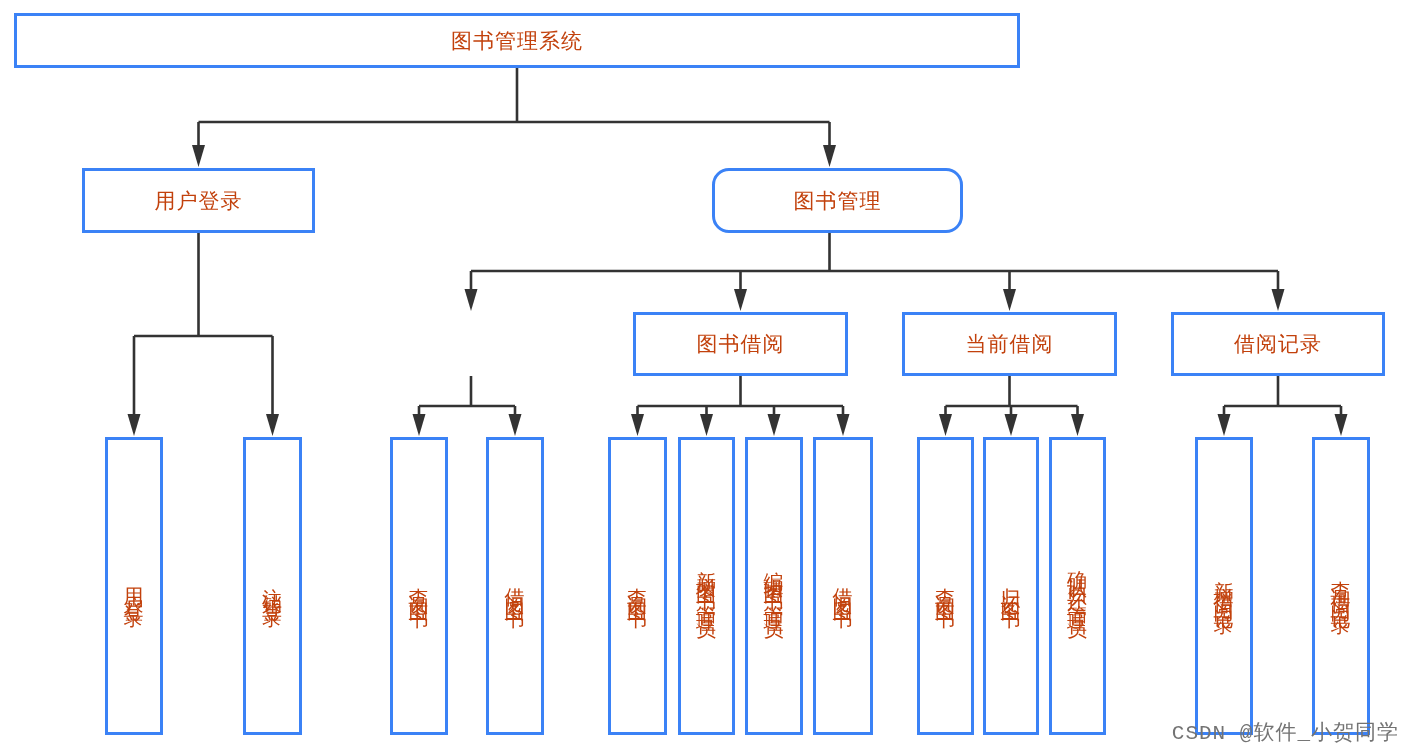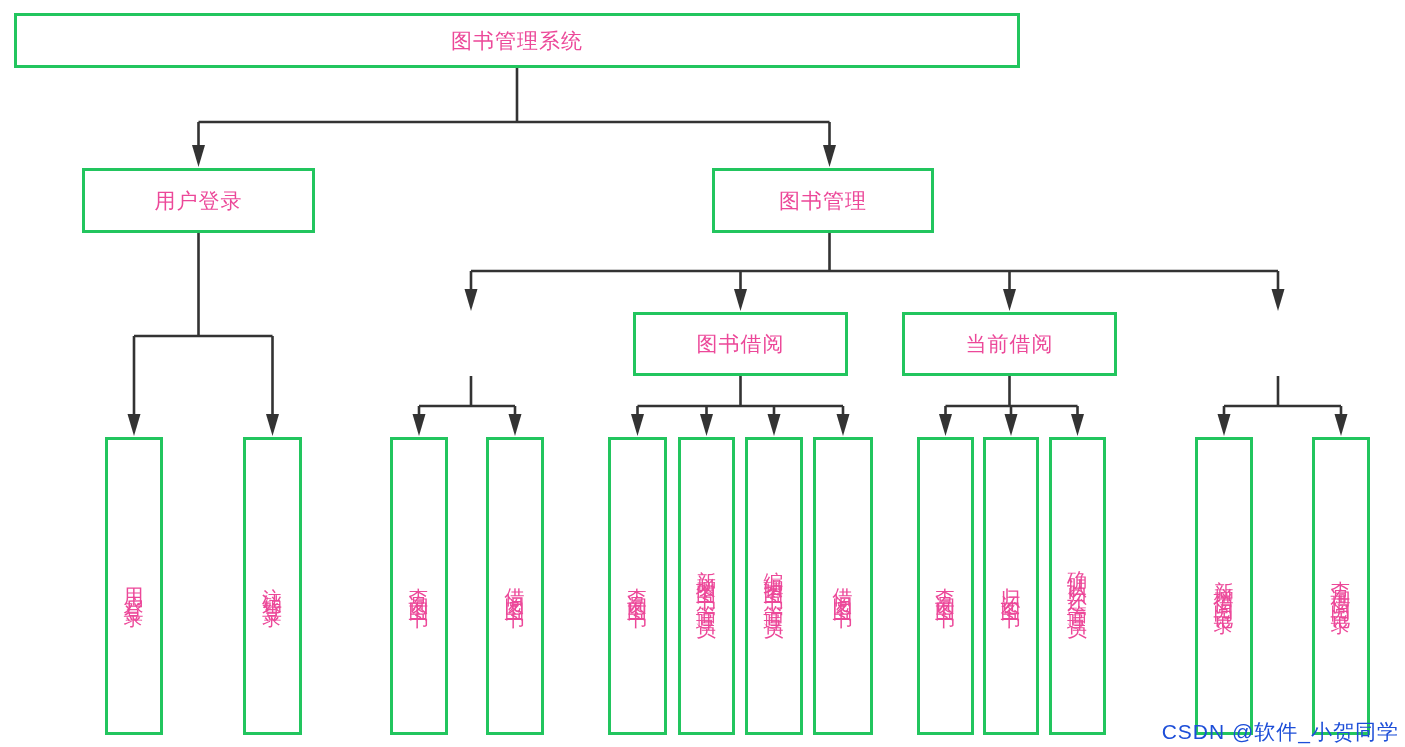--- a/index.html
+++ b/index.html
@@ -6,26 +6,26 @@
   #stage{
     position:relative;
     width:1405px;height:747px;
     background:#ffffff;
     font-family:"Liberation Sans","DejaVu Sans",sans-serif;
     overflow:hidden;
   }
   .box{
     position:absolute;
     box-sizing:border-box;
-    border:3px solid #22c55e;
+    border:3px solid #3b82f6;
     background:#ffffff;
     display:flex;
     align-items:center;
     justify-content:center;
-    color:#ec4899;
+    color:#c2410c;
   }
   .h-box{
     font-size:21px;
     letter-spacing:1px;
     white-space:nowrap;
   }
   .v-box{
     writing-mode:vertical-rl;
     text-orientation:mixed;
     font-size:20px;
@@ -38,22 +38,23 @@
     pointer-events:none;
   }
   #wires path{stroke:#333333;stroke-width:2.6;fill:none;}
   #wires polygon{fill:#333333;stroke:none;}
   .watermark{
     position:absolute;
     right:6px;
     bottom:1px;
     font-size:21px;
     letter-spacing:1px;
-    color:#1d4ed8;
+    color:#737373;
     white-space:nowrap;
+    font-family:Liberation Mono, monospace;
   }
 </style>
 </head>
 <body>
 
 <div id="stage">
 
   <svg id="wires" width="1405" height="747" viewBox="0 0 1405 747">
 
     <g>
@@ -100,24 +101,25 @@
     <g>
       <path d="M1278,376 L1278,406 M1224,406 L1341,406 M1224,406 L1224,417 M1341,406 L1341,417"></path>
       <polygon points="1217.5,414 1230.5,414 1224,436"></polygon>
       <polygon points="1334.5,414 1347.5,414 1341,436"></polygon>
     </g>
   </svg>
 
   <div class="box h-box" style="left:14px;top:13px;width:1006px;height:55px;">图书管理系统</div>
 
   <div class="box h-box" style="left:82px;top:168px;width:233px;height:65px;">用户登录</div>
-  <div class="box h-box" style="left:712px;top:168px;width:222px;height:65px;">图书管理</div>
+  <div class="box h-box" style="left:712px;top:168px;width:251px;height:65px;border-radius:17px;">图书管理</div>
 
   <div class="box h-box" style="left:902px;top:312px;width:215px;height:64px;">当前借阅</div>
   <div class="box h-box" style="left:633px;top:312px;width:215px;height:64px;">图书借阅</div>
+  <div class="box h-box" style="left:1171px;top:312px;width:214px;height:64px;">借阅记录</div>
 
   <div class="box v-box" style="left:105px;top:437px;width:58px;height:298px;">用户登录</div>
   <div class="box v-box" style="left:243px;top:437px;width:59px;height:298px;">注销登录</div>
 
   <div class="box v-box" style="left:390px;top:437px;width:58px;height:298px;">查询图书</div>
   <div class="box v-box" style="left:486px;top:437px;width:58px;height:298px;">借阅图书</div>
 
   <div class="box v-box" style="left:608px;top:437px;width:59px;height:298px;">查询图书</div>
   <div class="box v-box" style="left:678px;top:437px;width:57px;height:298px;">新增图书（管理员）</div>
   <div class="box v-box" style="left:745px;top:437px;width:58px;height:298px;">编辑图书（管理员）</div>

